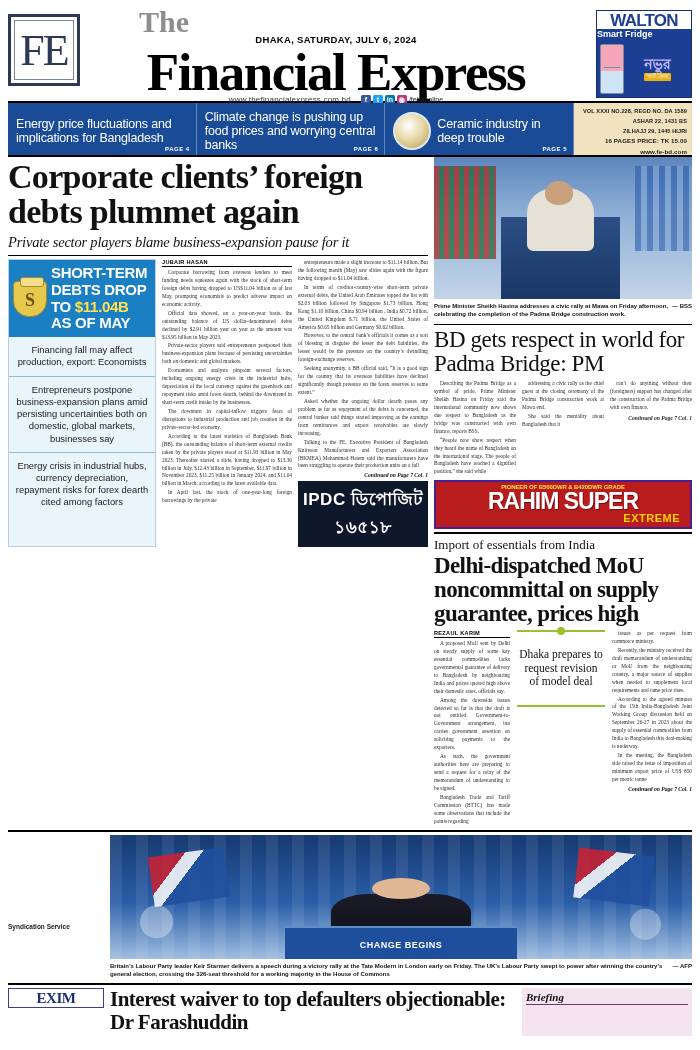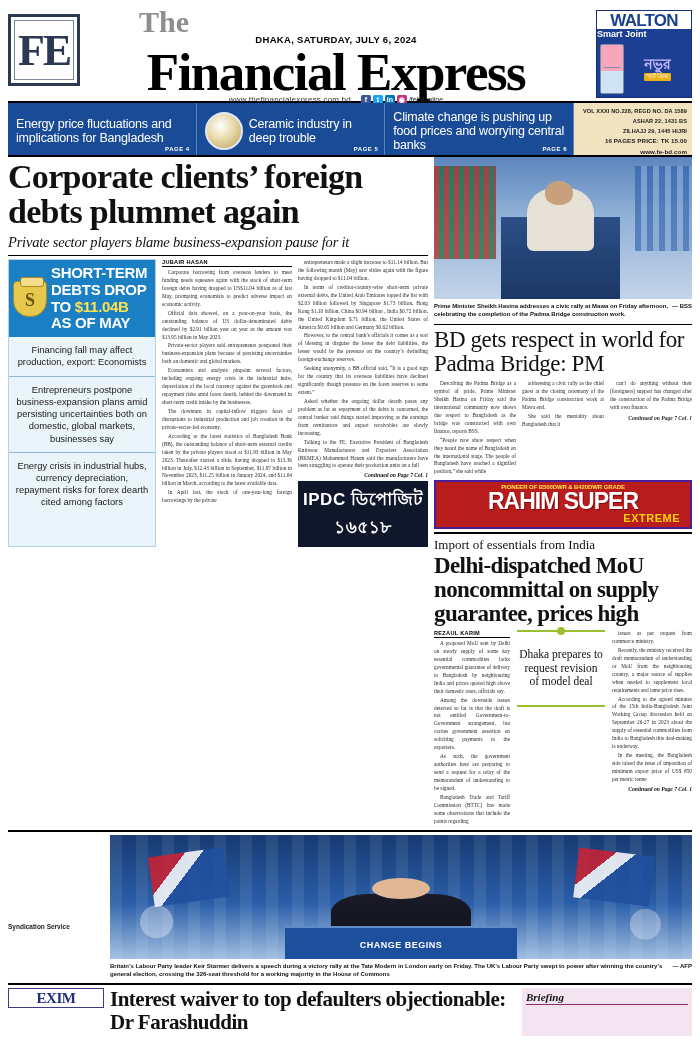--- a/index.html
+++ b/index.html
@@ -17,21 +17,21 @@
   .fe-logo {
     width: 72px; height: 72px; margin-top: 8px;
     border: 3px solid #2b3a52; background: #fff;
     display: flex; align-items: center; justify-content: center;
     position: relative;
   }
   .fe-logo:after {
     content: ""; position: absolute; inset: 3px; border: 1px solid #7b8799;
   }
   .fe-logo span {
-    font-family: "Liberation Serif", serif; font-weight: bold;
+    font-family: "Liberation Serif", serif; font-weight: normal;
     font-size: 44px; letter-spacing: -2px; color: #2b3a52; z-index: 2;
   }
   .mast-center { flex: 1; text-align: center; position: relative; padding: 0 6px; }
   .mast-date {
     font-family: "Liberation Sans", sans-serif; font-weight: bold;
     font-size: 9.5px; letter-spacing: .3px; margin-top: 28px; color: #000;
   }
   .mast-the {
     font-family: "Liberation Serif", serif; font-weight: bold;
     font-size: 30px; line-height: .8; color: #8e8e8e;
@@ -362,44 +362,44 @@
           <span class="sic li">in</span>
           <span class="sic ig">◉</span>
           <span class="social-handle">/febdonline</span>
         </span>
       </div>
     </div>
     <div class="walton-ad">
       <div class="walton-top">
         <div class="walton-name">WALTON</div>
       </div>
-      <div class="walton-sub">Smart Joint</div>
+      <div class="walton-sub">Smart Fridge</div>
       <div class="walton-body">
         <div class="fridge"></div>
         <div class="walton-bn">
           <div class="big">নভুর</div>
           <div class="sm">স্মার্ট ফ্রিজ</div>
         </div>
       </div>
     </div>
   </div>
 
   <div class="teaser-bar">
     <div class="teaser">
       <div class="teaser-txt">Energy price fluctuations and implications for Bangladesh</div>
       <div class="teaser-page">PAGE 4</div>
     </div>
+    <div class="teaser">
+      <div class="teaser-txt">Climate change is pushing up food prices and worrying central banks</div>
+      <div class="teaser-page">PAGE 6</div>
+    </div>
     <div class="teaser with-pic">
       <div class="ceramic-pic"></div>
       <div class="teaser-txt">Ceramic industry in deep trouble</div>
       <div class="teaser-page">PAGE 5</div>
-    </div>
-    <div class="teaser">
-      <div class="teaser-txt">Climate change is pushing up food prices and worrying central banks</div>
-      <div class="teaser-page">PAGE 6</div>
     </div>
     <div class="volume-box">
       <div class="vol-line">VOL XXXI NO.228, REGD NO. DA 1589</div>
       <div class="vol-line">ASHAR 22, 1431 BS</div>
       <div class="vol-line">ZILHAJJ 29, 1445 HIJRI</div>
       <div class="vol-line b">16 PAGES  PRICE: TK 15.00</div>
       <div class="vol-line b">www.fe-bd.com</div>
     </div>
   </div>
 

